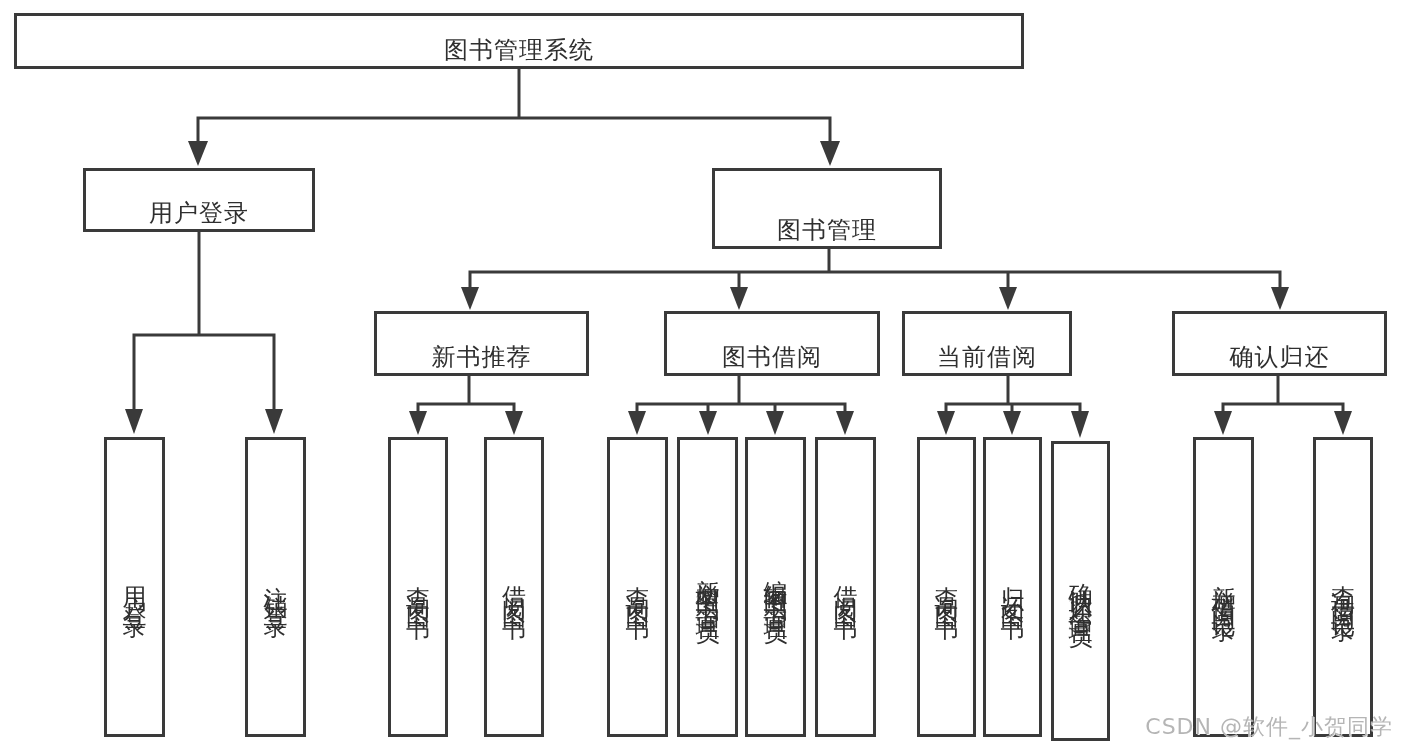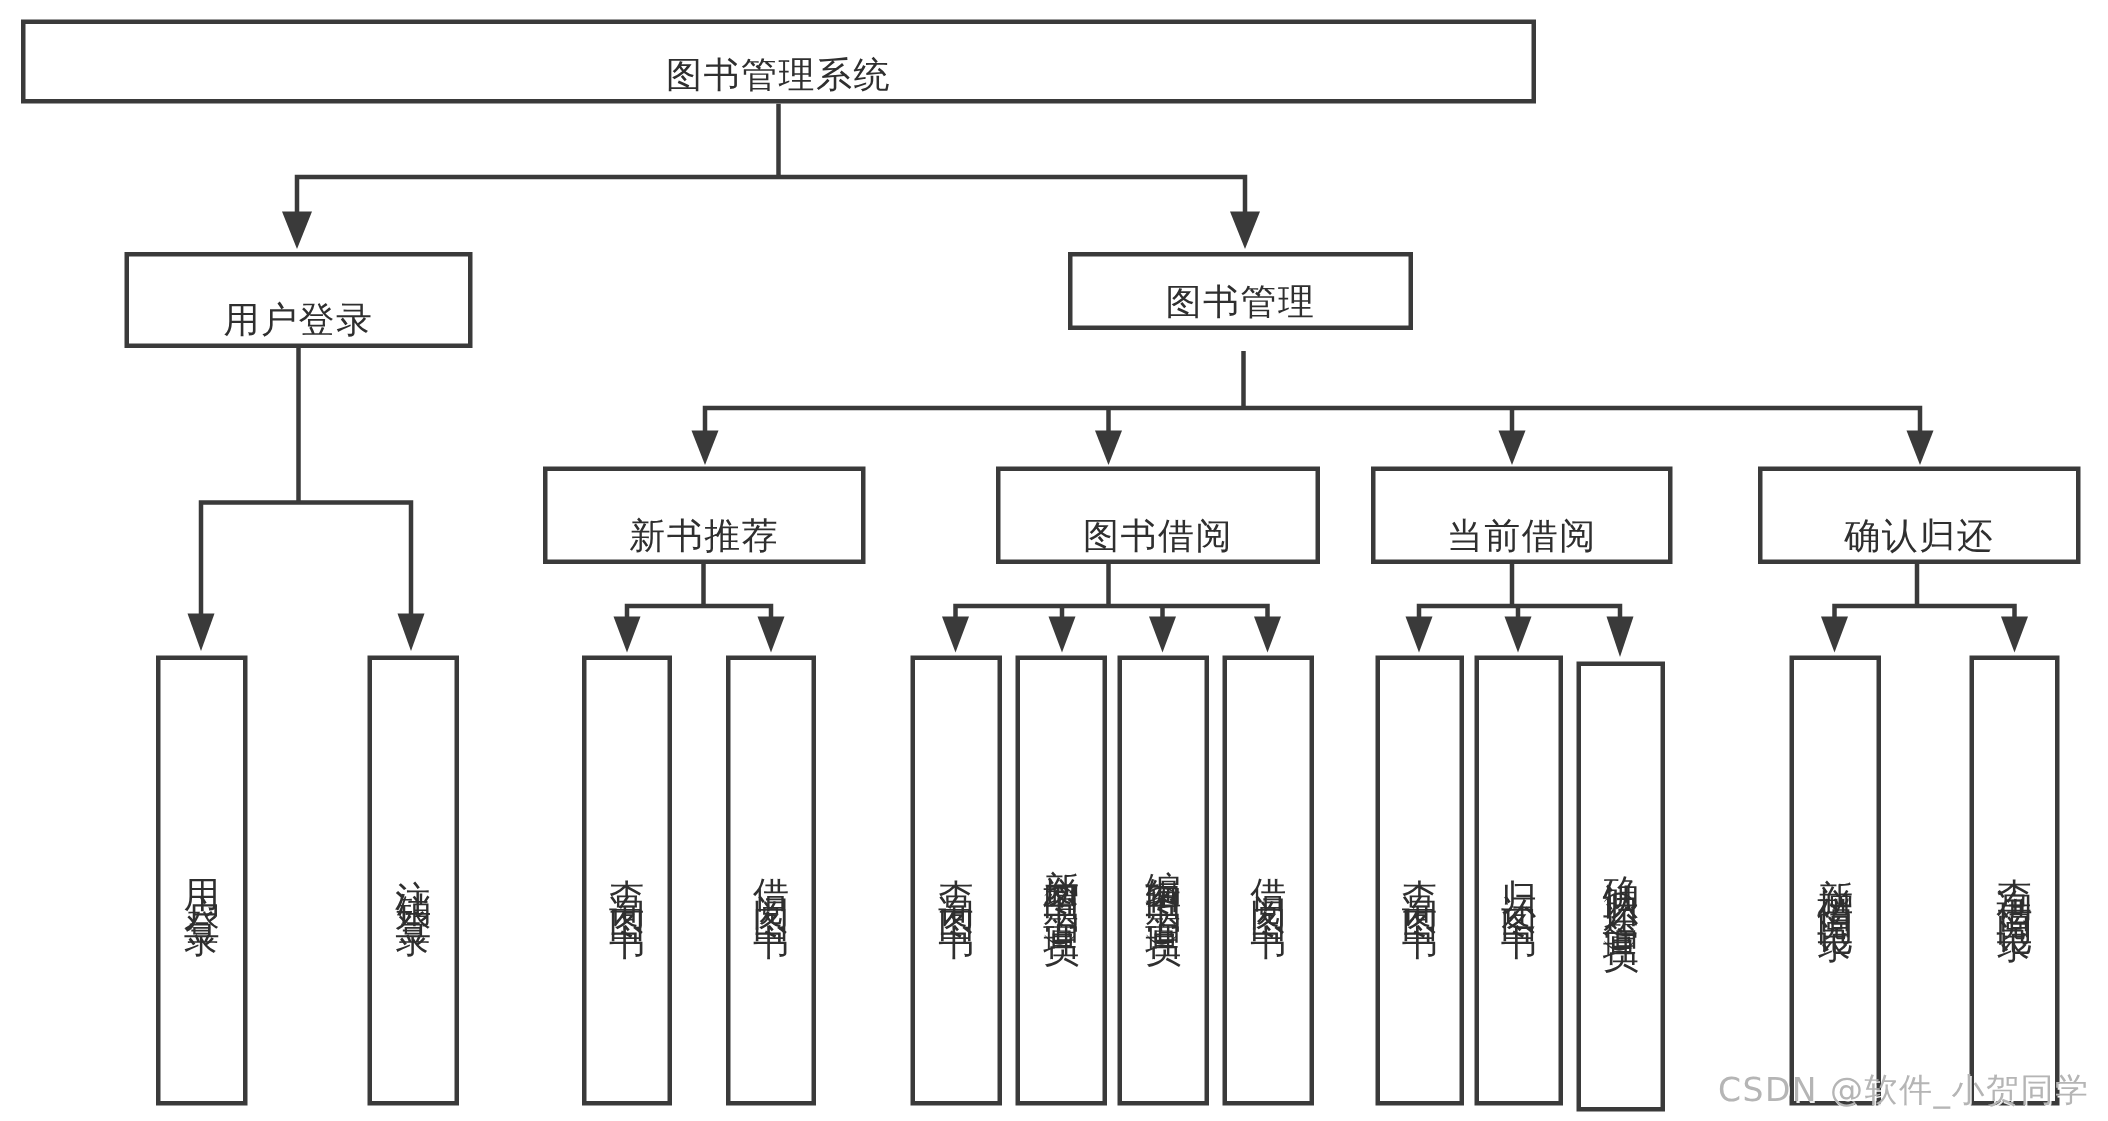--- a/index.html
+++ b/index.html
@@ -92,31 +92,31 @@
     </g>
   </svg>
 
   <div class="node h" style="left:14px;top:13px;width:1010px;height:56px;">
     <span>图书管理系统</span>
   </div>
 
   <div class="node h" style="left:83px;top:168px;width:232px;height:64px;">
     <span>用户登录</span>
   </div>
-  <div class="node h" style="left:712px;top:168px;width:230px;height:52px;">
+  <div class="node h" style="left:712px;top:168px;width:230px;height:81px;">
     <span>图书管理</span>
   </div>
 
-  <div class="node h" style="left:362px;top:311px;width:215px;height:65px;">
+  <div class="node h" style="left:374px;top:311px;width:215px;height:65px;">
     <span>新书推荐</span>
   </div>
   <div class="node h" style="left:632px;top:311px;width:216px;height:65px;margin-left:32px;">
     <span>图书借阅</span>
   </div>
-  <div class="node h" style="left:902px;top:311px;width:201px;height:65px;margin-left:12px;">
+  <div class="node h" style="left:902px;top:311px;width:170px;height:65px;">
     <span>当前借阅</span>
   </div>
   <div class="node h" style="left:1172px;top:311px;width:215px;height:65px;">
     <span>确认归还</span>
   </div>
 
   <div class="node v" style="left:104px;top:437px;width:61px;height:300px;">
     <span class="vlabel ls-wide">用户登录</span>
   </div>
   <div class="node v" style="left:245px;top:437px;width:61px;height:300px;">

